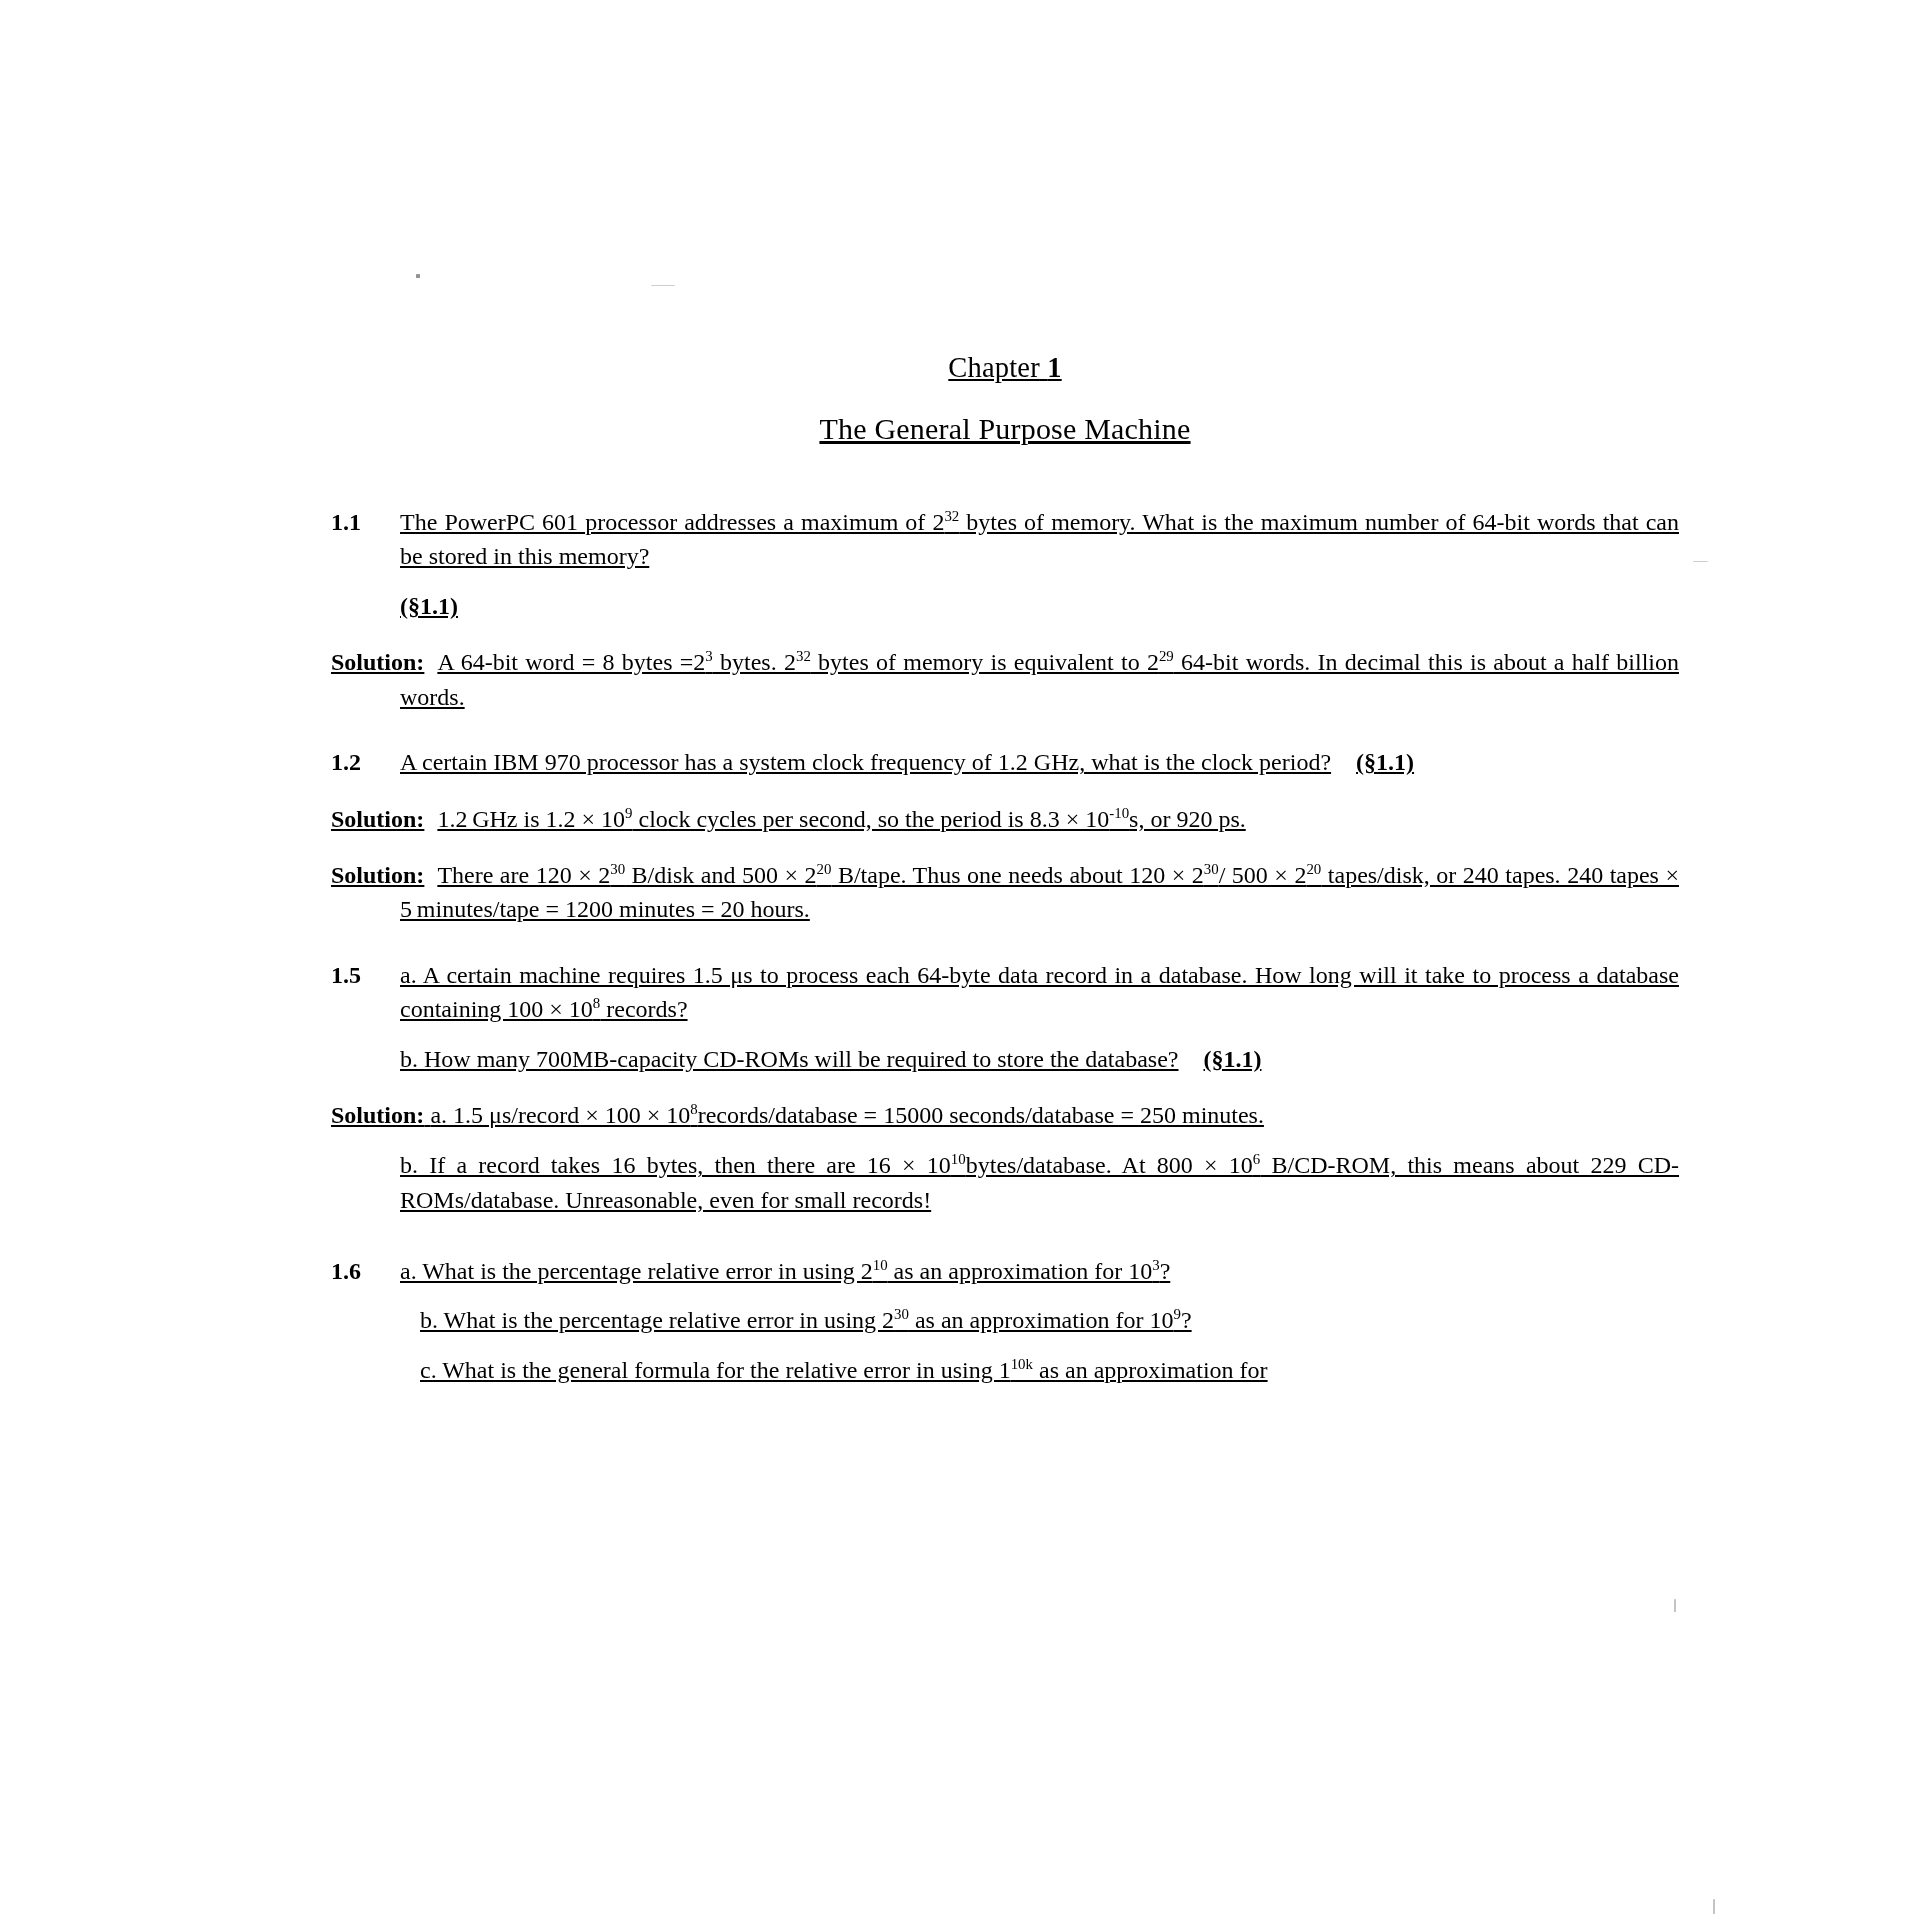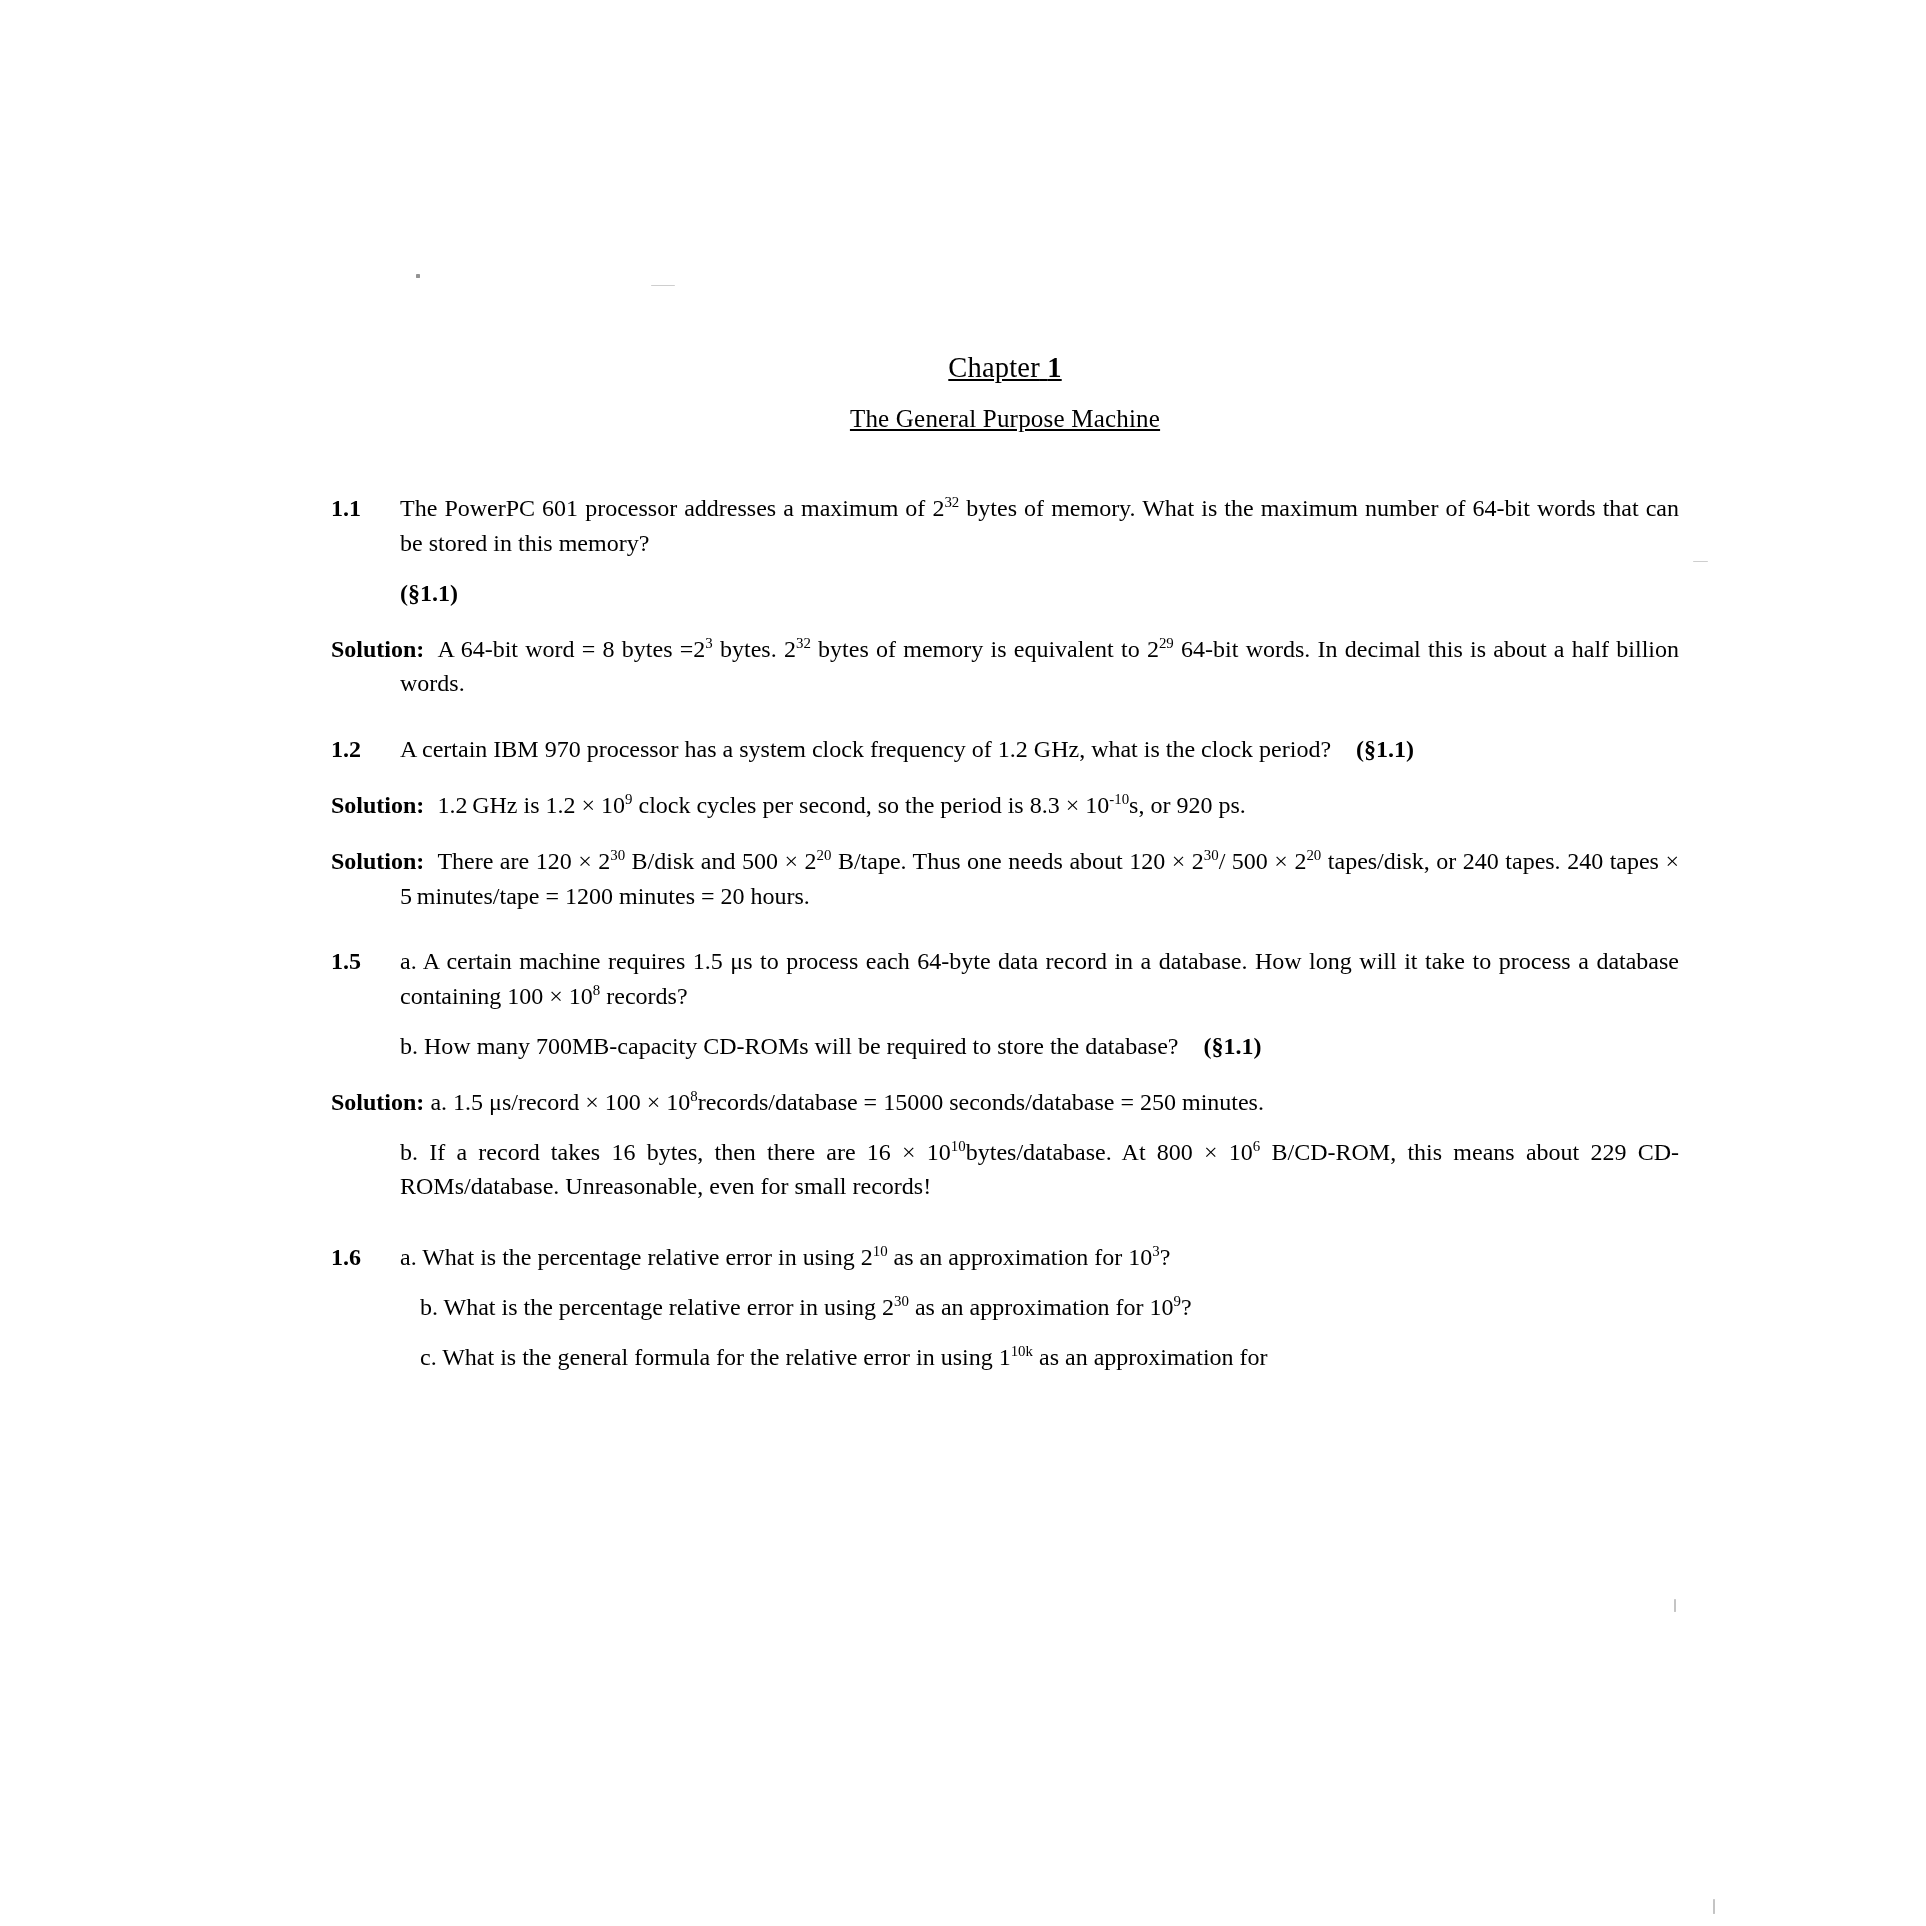--- a/index.html
+++ b/index.html
@@ -33,31 +33,32 @@
     text-decoration: underline;
   }
   .chapter-line {
     font-size: 28.5px;
     letter-spacing: 0.2px;
   }
   .chapter-num {
     font-weight: bold;
   }
   .chapter-sub {
-    font-size: 25px;
-    margin-top: 10px;
+    font-size: 30px;
+    margin-top: 16px;
     letter-spacing: 0.2px;
   }
   
   .block {
     position: relative;
     font-size: 24px;
     line-height: 1.44;
     text-align: justify;
     margin-top: 21.6px;
+    text-decoration: underline;
   }
   .block.problem {
     padding-left: 69px;
   }
   .block.solution {
     padding-left: 0;
   }
   .block.solution .sol-body {
     display: block;
     padding-left: 69px;

